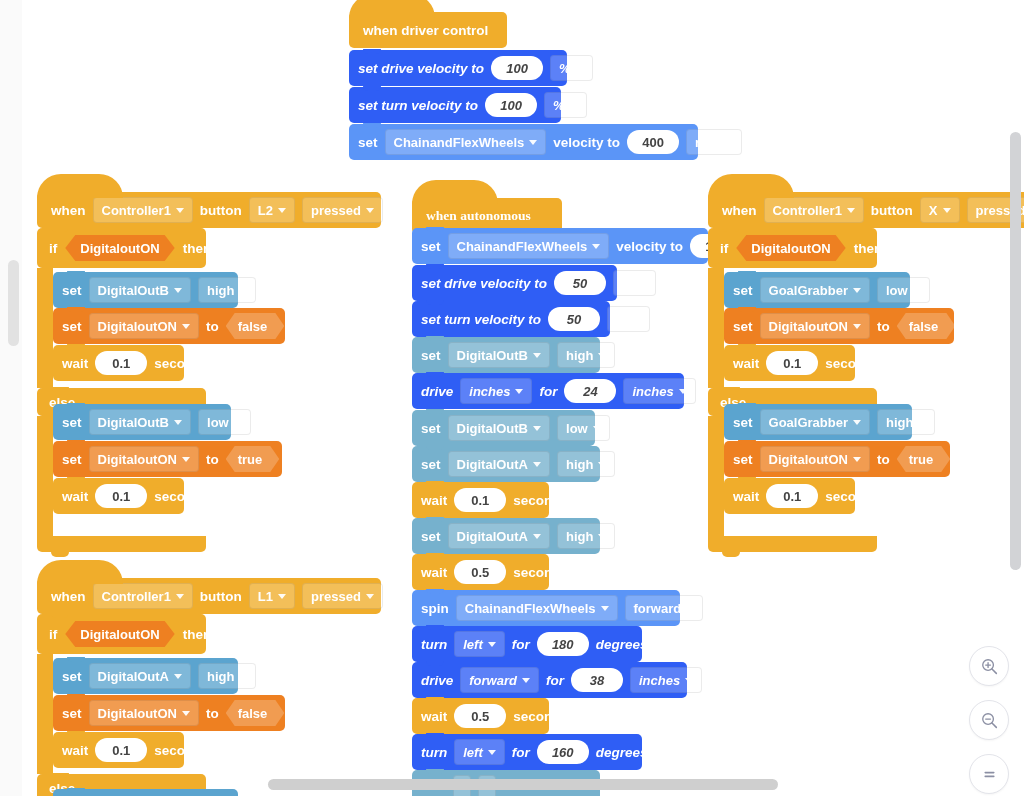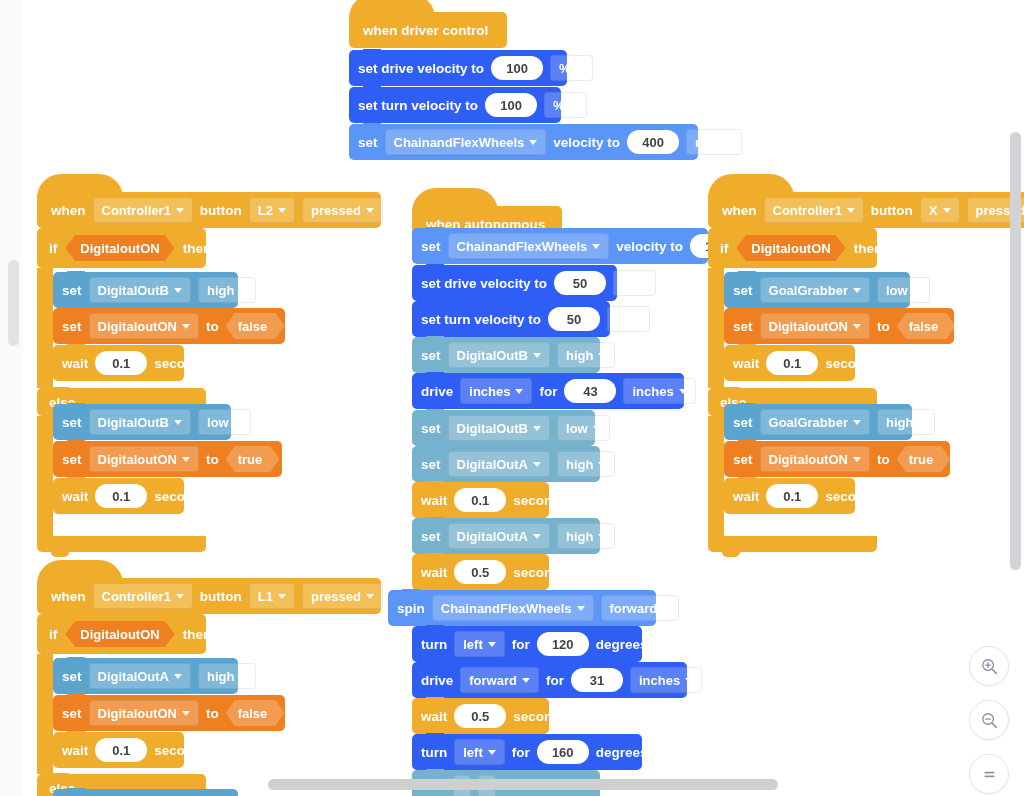--- a/index.html
+++ b/index.html
@@ -29,21 +29,21 @@
 
   
   .blk::before{
     content:"";position:absolute;left:14px;top:-1px;width:18px;height:5px;
     background:inherit;border-radius:0 0 5px 5px;
   }     
   .c-ctrl     {background:#f0ad2b;}     
   .c-var      {background:#ee8021;}     
   .c-3wire    {background:#5ba4cf;}     
   .c-3wireA   {background:#76b1cd;}     
-  .c-drive    {background:#2f5ef5;}     
+  .c-drive    {background:#2f5ef5;font-style:italic;}     
   .c-motor    {background:#5b95f7;}     
 
   
   .fld{
     display:inline-flex;align-items:center;gap:5px;
     height:24px;padding:0 8px;border-radius:4px;
     font-size:13px;font-weight:bold;color:#fff;
     background:rgba(255,255,255,.22);
     border:1px solid rgba(0,0,0,.08);
   }
@@ -318,21 +318,21 @@
     <div class="blk c-ctrl" style="left:53px;top:732px;width:131px;">
       <span class="lbl">wait</span>
       <span class="num">0.1</span>
       <span class="lbl">seconds</span>
     </div>
 
     <div class="blk c-3wire" style="left:53px;top:789px;width:185px;"></div>
   </div>
 
   <div>
-    <div class="hat" style="left:412px;top:206px;width:122px;">
+    <div class="hat" style="left:412px;top:198px;width:122px;font-family:Liberation Serif, serif;">
       <div class="cap"></div>
       <span class="lbl">when autonomous</span>
     </div>
 
     <div class="blk c-motor" style="left:412px;top:228px;width:296px;">
       <span class="lbl">set</span>
       <span class="fld">
           <span>ChainandFlexWheels</span>
           <i class="car"></i>
         </span>
@@ -370,21 +370,21 @@
         </span>
     </div>
 
     <div class="blk c-drive" style="left:412px;top:373px;width:272px;">
       <span class="lbl">drive</span>
       <span class="fld">
           <span>inches</span>
           <i class="car"></i>
         </span>
       <span class="lbl">for</span>
-      <span class="num">43</span>
+      <span class="num">24</span>
       <span class="fld">
           <span>inches</span>
           <i class="car"></i>
         </span>
       <i class="play"></i>
     </div>
 
     <div class="blk c-3wireA" style="left:412px;top:410px;width:183px;">
       <span class="lbl">set</span>
       <span class="fld">
@@ -426,52 +426,52 @@
           <i class="car"></i>
         </span>
     </div>
 
     <div class="blk c-ctrl" style="left:412px;top:554px;width:137px;">
       <span class="lbl">wait</span>
       <span class="num">0.5</span>
       <span class="lbl">seconds</span>
     </div>
 
-    <div class="blk c-motor" style="left:388px;top:590px;width:268px;">
+    <div class="blk c-motor" style="left:412px;top:590px;width:268px;">
       <span class="lbl">spin</span>
       <span class="fld">
           <span>ChainandFlexWheels</span>
           <i class="car"></i>
         </span>
       <span class="fld">
           <span>forward</span>
           <i class="car"></i>
         </span>
     </div>
 
     <div class="blk c-drive" style="left:412px;top:626px;width:230px;">
       <span class="lbl">turn</span>
       <span class="fld">
           <span>left</span>
           <i class="car"></i>
         </span>
       <span class="lbl">for</span>
-      <span class="num">120</span>
+      <span class="num">180</span>
       <span class="lbl">degrees</span>
       <i class="play"></i>
     </div>
 
     <div class="blk c-drive" style="left:412px;top:662px;width:275px;">
       <span class="lbl">drive</span>
       <span class="fld">
           <span>forward</span>
           <i class="car"></i>
         </span>
       <span class="lbl">for</span>
-      <span class="num">31</span>
+      <span class="num">38</span>
       <span class="fld">
           <span>inches</span>
           <i class="car"></i>
         </span>
       <i class="play"></i>
     </div>
 
     <div class="blk c-ctrl" style="left:412px;top:698px;width:137px;">
       <span class="lbl">wait</span>
       <span class="num">0.5</span>

